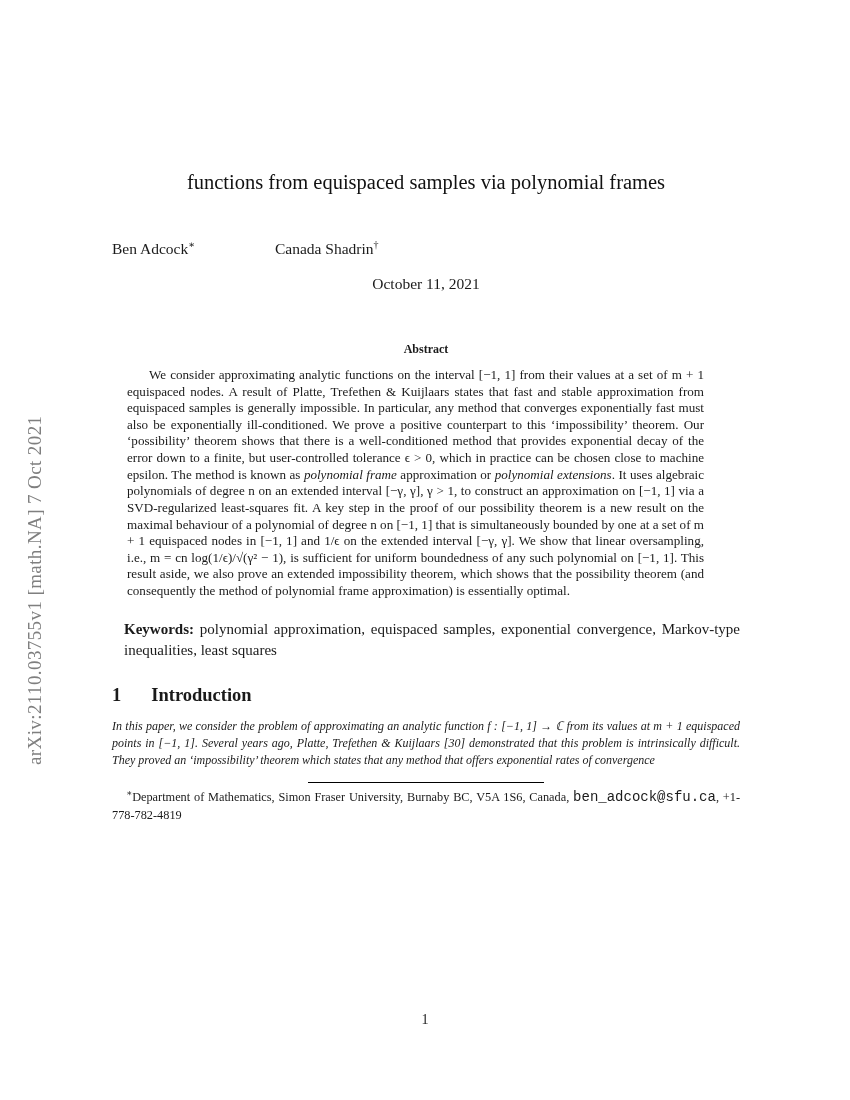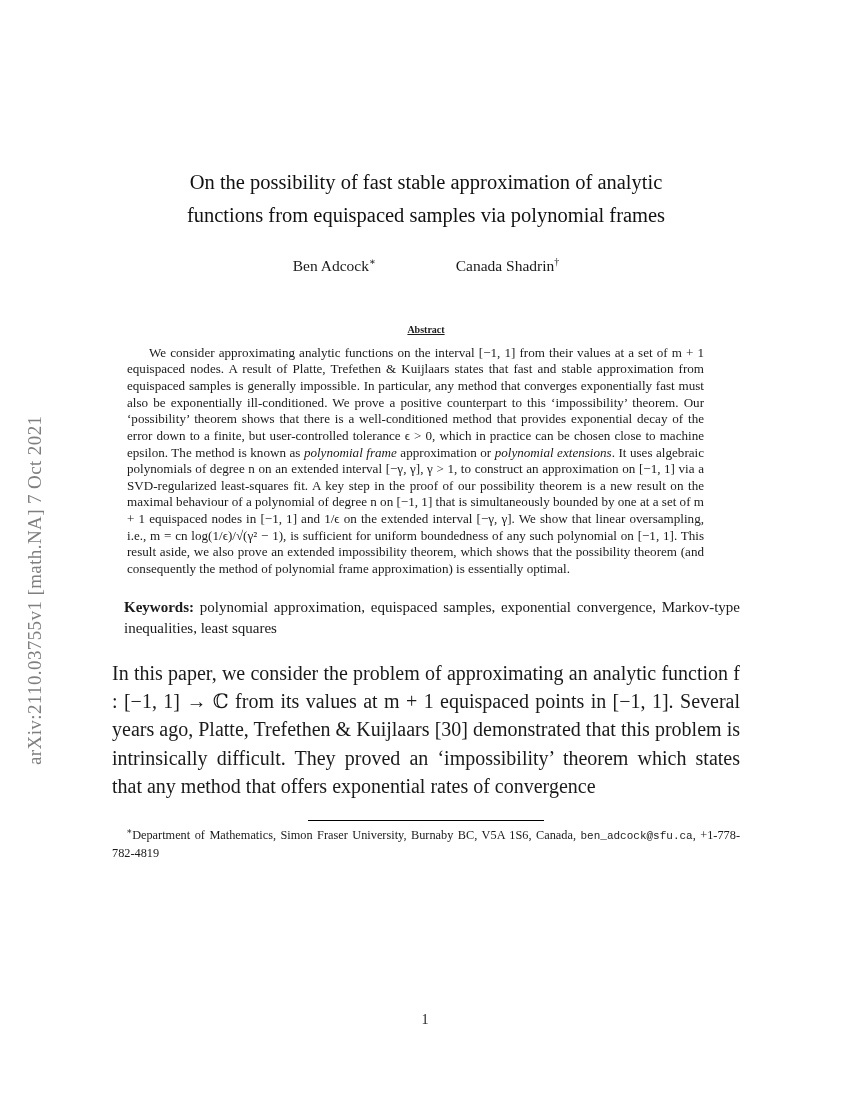--- a/index.html
+++ b/index.html
@@ -9,68 +9,71 @@
     position:relative;overflow:hidden;
   }
   .page{position:absolute;inset:0;}
   .watermark{
     position:absolute;left:24px;top:765px;
     transform:rotate(-90deg);transform-origin:0 0;
     white-space:nowrap;color:#7f7f7f;font-size:19px;letter-spacing:0.4px;
   }
   .content{position:absolute;left:112px;top:0;width:628px;}
   .title{margin-top:166px;text-align:center;font-size:20.5px;line-height:1.6;color:#111;}
-  .authors{margin-top:24px;display:flex;justify-content:center;gap:80px;font-size:15.5px;}
+  .authors{margin-top:40px;display:flex;gap:80px;font-size:15.5px;}
   .authors sup{font-size:10px;}
   .date{margin-top:17px;text-align:center;font-size:15.5px;}
-  .abstract-heading{margin-top:49px;text-align:center;font-weight:bold;font-size:10px;text-decoration:underline;}
+  .abstract-heading{margin-top:49px;text-align:center;font-weight:bold;font-size:12px;}
   .abstract-body{
     margin:10px 36px 0 15px;font-size:13.1px;line-height:1.27;
     text-align:justify;text-indent:22px;
   }
   .abstract-body .it{font-style:italic;}
   .meta{margin-top:19px;font-size:15px;line-height:1.4;text-align:justify;margin-left:12px;}
   .meta b{font-weight:bold;}
   .section-heading{margin-top:24px;font-size:18.5px;font-weight:bold;}
   .section-heading .secnum{margin-right:30px;}
-  .intro{font-size:20px;line-height:1.42;text-align:justify;}
+  .intro{font-size:12px;line-height:1.42;text-align:justify;font-style:italic;}
   .footnote-rule{margin-top:13px;margin-bottom:4px;width:236px;height:0;border:none;border-top:1px solid #000;}
   .footnotes{font-size:12.3px;line-height:1.36;text-align:justify;}
   .footnote{text-indent:14px;}
   .footnote sup{font-size:9px;}
-  .mono{font-family:"Liberation Mono","DejaVu Sans Mono",monospace;font-size:11px;}
+  .mono{font-family:"Liberation Mono","DejaVu Sans Mono",monospace;font-size:14px;}
   .page-number{position:absolute;left:0;top:1012px;width:850px;text-align:center;font-size:14px;}
 </style>
 </head>
 <body>
 
 <div class="page">
 
   <div class="watermark" style="color: rgb(127, 127, 127);">arXiv:2110.03755v1  [math.NA]  7 Oct 2021</div>
 
   <div class="content">
 
     <div class="title">
-      <div>On the possibility of fast stable approximation of analytic</div>
       <div>functions from equispaced samples via polynomial frames</div>
     </div>
 
     <div class="authors">
       <span><span>Ben Adcock</span><sup>∗</sup></span>
       <span><span>Canada Shadrin</span><sup>†</sup></span>
     </div>
 
+    <div class="date">October 11, 2021</div>
 
     <div class="abstract-heading">Abstract</div>
 
     <p class="abstract-body"><span>We consider approximating analytic functions on the interval [−1, 1] from their values at a set of m + 1 equispaced nodes. A result of Platte, Trefethen &amp; Kuijlaars states that fast and stable approximation from equispaced samples is generally impossible. In particular, any method that converges exponentially fast must also be exponentially ill-conditioned. We prove a positive counterpart to this ‘impossibility’ theorem. Our ‘possibility’ theorem shows that there is a well-conditioned method that provides exponential decay of the error down to a finite, but user-controlled tolerance ϵ &gt; 0, which in practice can be chosen close to machine epsilon. The method is known as </span><span class="it">polynomial frame</span><span> approximation or </span><span class="it">polynomial extensions</span><span>. It uses algebraic polynomials of degree n on an extended interval [−γ, γ], γ &gt; 1, to construct an approximation on [−1, 1] via a SVD-regularized least-squares fit. A key step in the proof of our possibility theorem is a new result on the maximal behaviour of a polynomial of degree n on [−1, 1] that is simultaneously bounded by one at a set of m + 1 equispaced nodes in [−1, 1] and 1/ϵ on the extended interval [−γ, γ]. We show that linear oversampling, i.e., m = cn log(1/ϵ)/√(γ² − 1), is sufficient for uniform boundedness of any such polynomial on [−1, 1]. This result aside, we also prove an extended impossibility theorem, which shows that the possibility theorem (and consequently the method of polynomial frame approximation) is essentially optimal.</span></p>
 
     <p class="meta"><b>Keywords:</b><span> polynomial approximation, equispaced samples, exponential convergence, Markov-type inequalities, least squares</span></p>
 
 
+    <div class="section-heading">
+      <span class="secnum">1</span><span>Introduction</span>
+    </div>
 
     <p class="intro">In this paper, we consider the problem of approximating an analytic function f : [−1, 1] → ℂ from its values at m + 1 equispaced points in [−1, 1]. Several years ago, Platte, Trefethen &amp; Kuijlaars [30] demonstrated that this problem is intrinsically difficult. They proved an ‘impossibility’ theorem which states that any method that offers exponential rates of convergence</p>
 
     <hr class="footnote-rule">
 
     <div class="footnotes">
       <div class="footnote"><sup>∗</sup><span>Department of Mathematics, Simon Fraser University, Burnaby BC, V5A 1S6, Canada, </span><span class="mono">ben_adcock@sfu.ca</span><span>, +1-778-782-4819</span></div>
     </div>
 
   </div>

